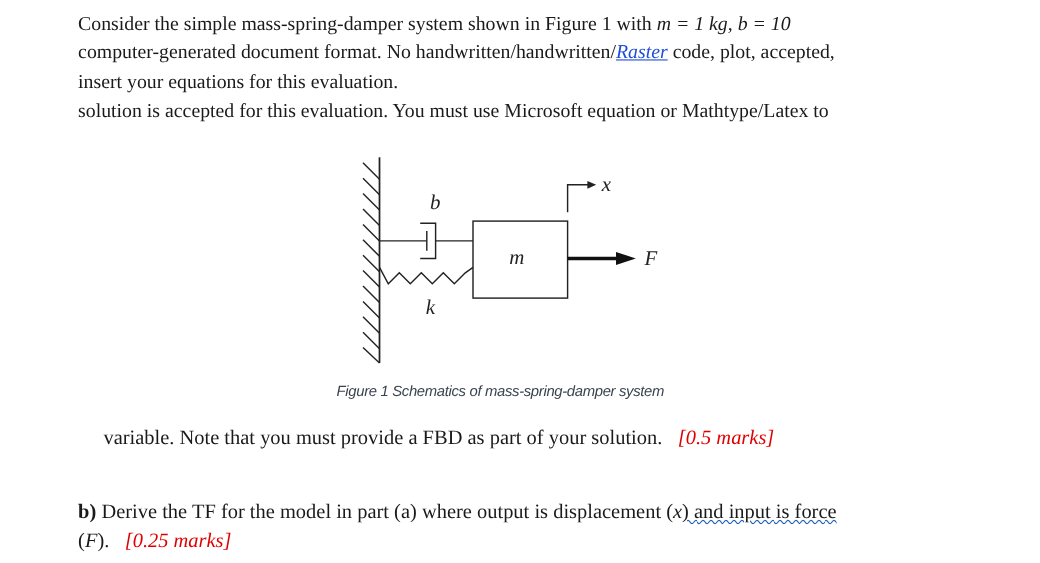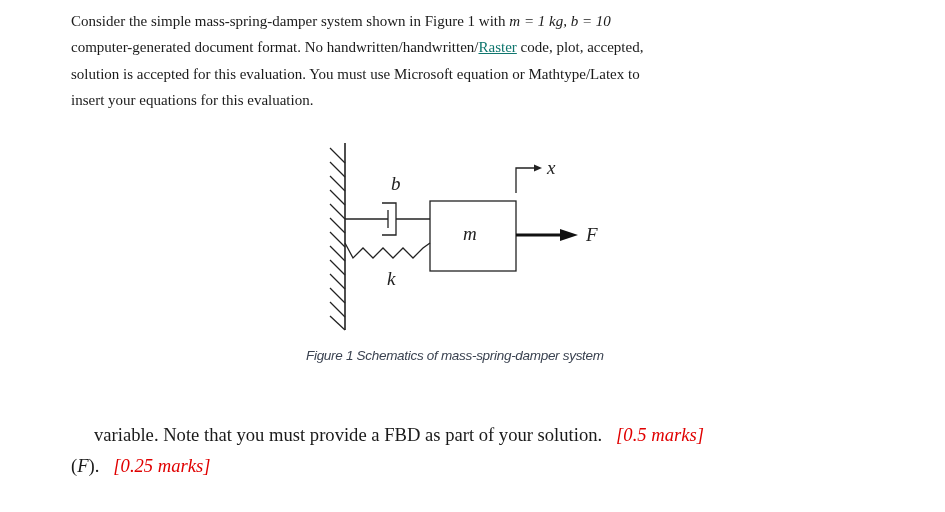--- a/index.html
+++ b/index.html
@@ -1,40 +1,40 @@
 <!DOCTYPE html>
 <html><head>
 <meta charset="utf-8">
 <style>
   html, body { margin: 0; padding: 0; background: #ffffff; }
   body { width: 945px; height: 512px; position: relative; overflow: hidden;
          font-family: "Liberation Serif", "DejaVu Serif", serif; color: #1a1a1a; }
-  .para { position: absolute; left: 71px; width: 780px; font-size: 15px; line-height: 26.3px; }
+  .para { position: absolute; left: 71px; width: 780px; font-size: 18px; line-height: 26.3px; }
   .intro { top: 8px; }
   .line { white-space: nowrap; display: block; }
   .math { font-style: italic; }
-  .link { color: #0f766e; text-decoration: underline; }
+  .link { color: #1d4ed8; text-decoration: underline; font-style: italic; }
   .marks { color: #e00000; font-style: italic; }
   .figure { position: absolute; left: 320px; top: 140px; width: 300px; height: 200px; }
   .caption { position: absolute; left: 306px; top: 348px; font-size: 13.5px; font-style: italic;
              color: #3a4250; font-family: Liberation Sans, sans-serif; letter-spacing: -0.3px; }
   .qa { position: absolute; left: 71px; top: 386px; font-size: 18.6px; line-height: 26.3px; }
   .qb { position: absolute; left: 71px; top: 453px; font-size: 18.6px; line-height: 26.3px; }
-  .indent { padding-left: 23px; margin-top: 36px; }
+  .indent { padding-left: 23px; }
   .b { font-weight: bold; }
   .squig { text-decoration: underline wavy #1f5fb4; text-decoration-thickness: 1px; }
 </style>
 </head>
 <body>
 
 <div class="para intro">
   <span class="line"><span>Consider the simple mass-spring-damper system shown in Figure 1 with </span><span class="math">m = 1 kg, b = 10</span></span>
   <span class="line"><span>computer-generated document format. No handwritten/handwritten/</span><span class="link">Raster</span><span> code, plot, accepted,</span></span>
+  <span class="line">insert your equations for this evaluation.</span>
   <span class="line">solution is accepted for this evaluation. You must use Microsoft equation or Mathtype/Latex to</span>
-  <span class="line">insert your equations for this evaluation.</span>
 </div>
 
 <div class="figure">
   <svg width="300" height="200" viewBox="0 0 300 200">
 
     <g stroke="#222" stroke-width="1.3">
       <line x1="25" y1="3" x2="25" y2="190" stroke-width="1.6"></line>
       <line x1="10" y1="8" x2="25" y2="23"></line>
       <line x1="10" y1="22" x2="25" y2="37"></line>
       <line x1="10" y1="36" x2="25" y2="51"></line>
@@ -78,14 +78,15 @@
   </svg>
 </div>
 
 <div class="caption">Figure 1 Schematics of mass-spring-damper system</div>
 
 <div class="qa">
   <span class="line indent"><span>variable. Note that you must provide a FBD as part of your solution.</span>&nbsp;&nbsp;&nbsp;<span class="marks">[0.5 marks]</span></span>
 </div>
 
 <div class="qb">
+  <span class="line"><span class="b">b)</span><span> Derive the TF for the model in part (a) where output is displacement (</span><span class="math">x</span><span class="squig">) and input is force</span></span>
   <span class="line"><span>(</span><span class="math">F</span><span>).</span>&nbsp;&nbsp;&nbsp;<span class="marks">[0.25 marks]</span></span>
 </div>
 
 </body></html>

